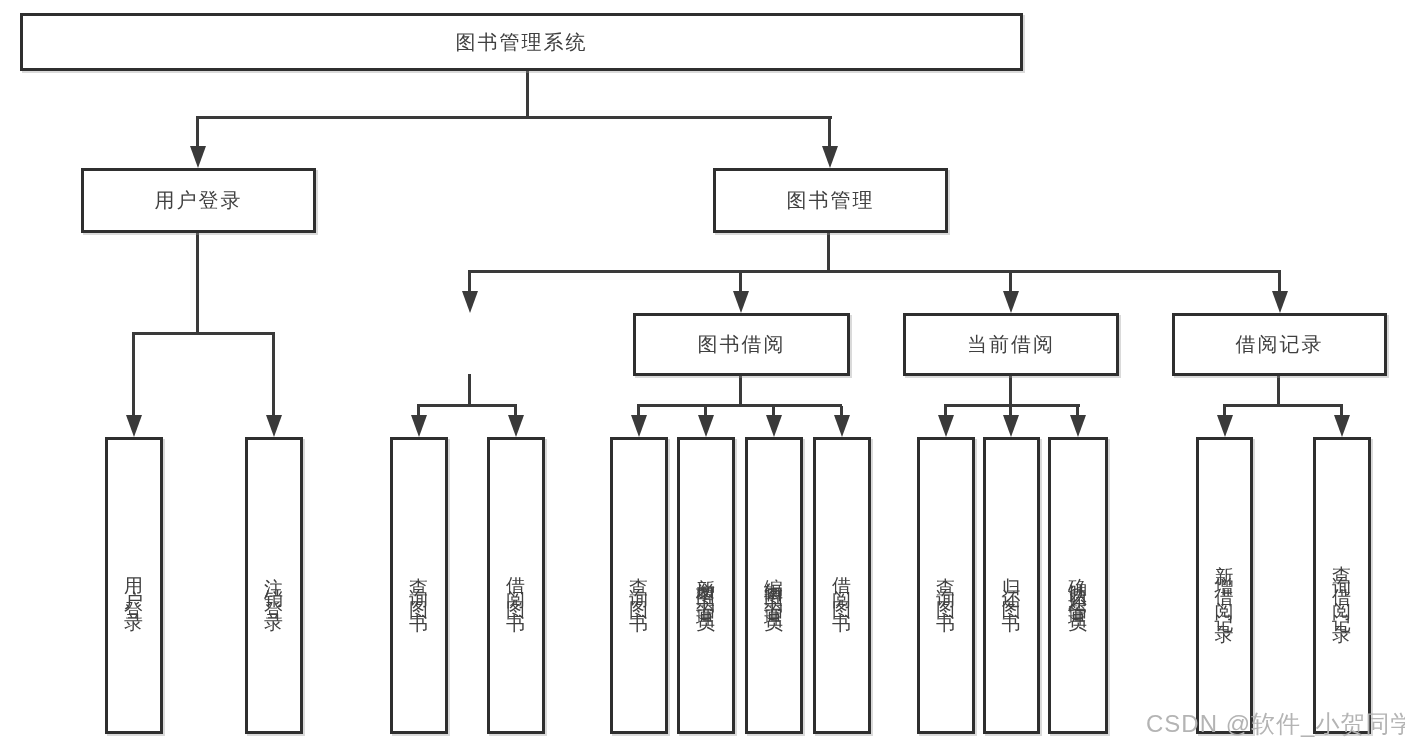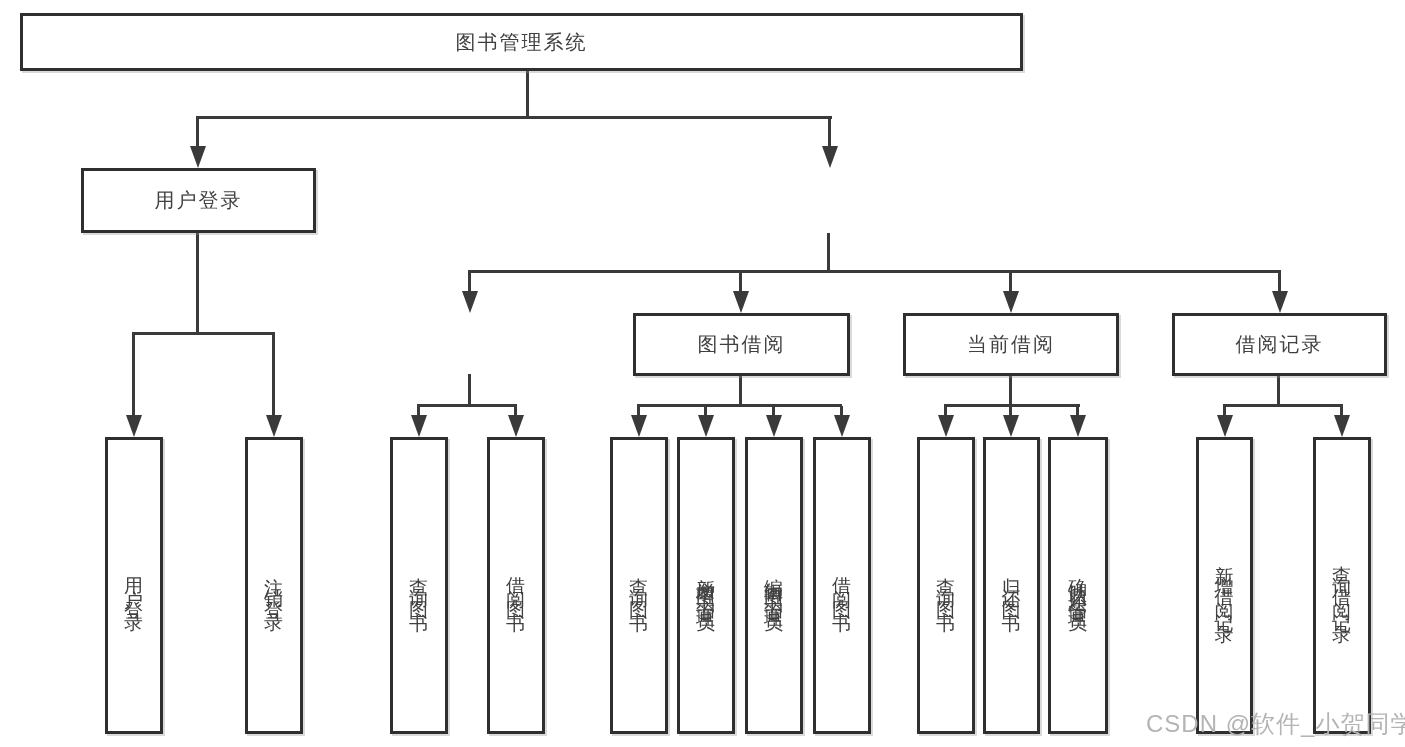--- a/index.html
+++ b/index.html
@@ -101,20 +101,23 @@
   <div class="vl" style="left:1340px;top:406px;height:11px"></div>
   <div class="ar" style="left:1334px;top:415px"></div>
 
   <div class="node hnode" style="left:20px;top:13px;width:1003px;height:58px">
     <span>图书管理系统</span>
   </div>
 
   <div class="node hnode" style="left:81px;top:168px;width:235px;height:65px">
     <span>用户登录</span>
   </div>
+  <div class="node hnode" style="left:713px;top:168px;width:235px;height:65px">
+    <span>图书管理</span>
+  </div>
 
   <div class="node hnode" style="left:903px;top:313px;width:216px;height:63px">
     <span>当前借阅</span>
   </div>
   <div class="node hnode" style="left:633px;top:313px;width:217px;height:63px">
     <span>图书借阅</span>
   </div>
   <div class="node hnode" style="left:1172px;top:313px;width:215px;height:63px">
     <span>借阅记录</span>
   </div>

